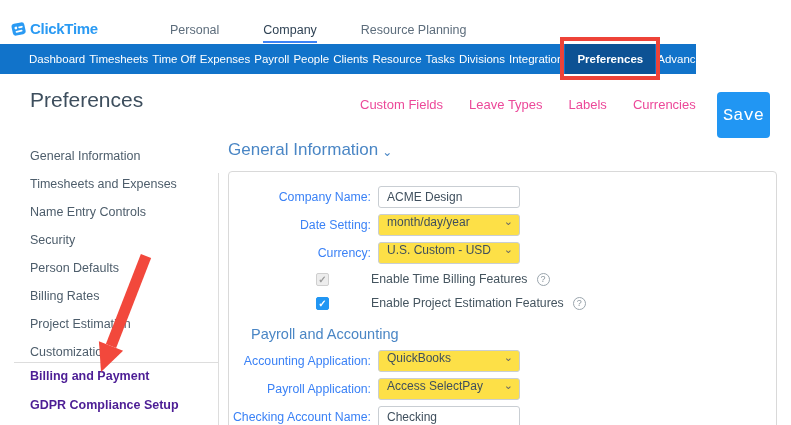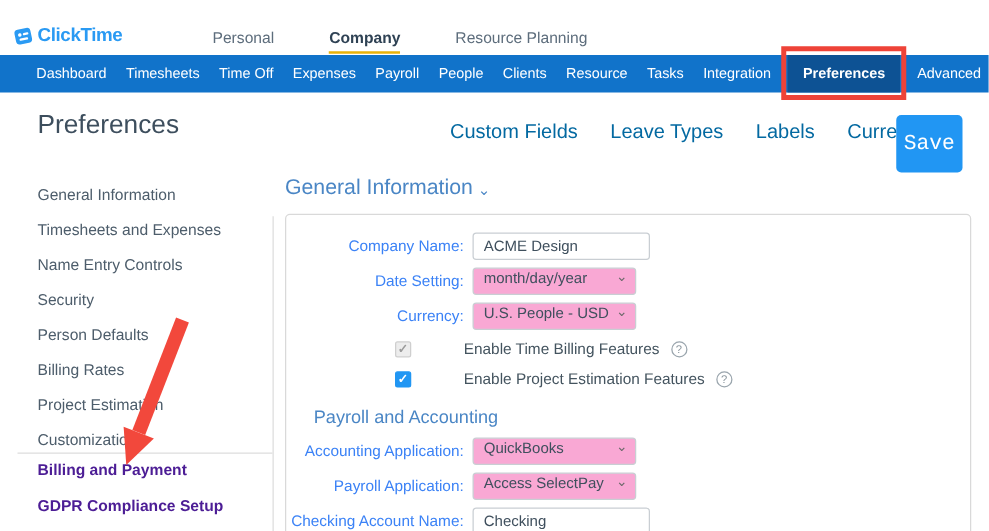--- a/index.html
+++ b/index.html
@@ -9,54 +9,54 @@
     background:#fff; color:#44545f; position:relative; overflow:hidden;
   }
   .page { position:absolute; inset:0; width:791px; height:425px; background:#fff;margin-top:16px; }
 
   
   .topbar { position:absolute; left:0; top:0; width:791px; height:28px; background:#fff; }
   .logo { position:absolute; left:10px; top:4px; display:flex; align-items:center; gap:3px; }
   .logo-text { font-size:15px; font-weight:700; color:#2a9af3; letter-spacing:-0.3px; }
   .top-tabs { position:absolute; left:170px; top:0; height:27px; display:flex; gap:44px; align-items:stretch; }
   .top-tab { font-size:12.5px; color:#5d6d7c; display:flex; align-items:center; cursor:pointer; border-bottom:2px solid transparent; padding-top:2px; }
-  .top-tab.active { color:#2f4254; font-weight:700; border-bottom:2px solid #eab308; }
-
-  
-  .navbar { position:absolute; left:0; top:28px; width:791px; height:30px; background:#1173ca;
+  .top-tab.active { color:#2f4254; font-weight:400; border-bottom:2px solid #3b82f6; }
+
+  
+  .navbar { position:absolute; left:0; top:28px; width:696px; height:30px; background:#1173ca;
             display:flex; align-items:stretch; justify-content:space-between; padding:0 4px 0 27px; }
   .nav-item { color:#fff; font-size:11.5px; display:flex; align-items:center; white-space:nowrap; cursor:pointer; padding:0 2px; }
   .nav-item.pref { background:#0d5294; font-weight:700; padding:0 12px; position:relative; }
   .red-box { position:absolute; left:-5px; right:-5px; top:-7px; bottom:-6px; border:4px solid #ee4338; pointer-events:none; }
 
   
   .page-title { position:absolute; left:30px; top:72px; font-size:21px; color:#3d4e5d; }
   .toolbar-links { position:absolute; left:360px; top:81px; display:flex; gap:26px; }
-  .toolbar-link { font-size:16px; color:#0369a1; cursor:pointer; white-space:nowrap; }
+  .toolbar-link { font-size:13px; color:#ec4899; cursor:pointer; white-space:nowrap; }
   .save-btn { position:absolute; left:717px; top:76px; width:53px; height:46px; background:#2196f3; color:#fff;
               border:none; border-radius:4px; font-size:17px; font-family:Liberation Mono, monospace; cursor:pointer; }
 
   
   .sidebar { position:absolute; left:30px; top:126px; width:180px; }
   .side-item { height:28px; line-height:28px; font-size:12.5px; color:#4d5d6b; cursor:pointer; white-space:nowrap; }
   .side-divider { position:absolute; left:14px; top:346px; width:204px; height:1px; background:#ddd; }
   .side-links { position:absolute; left:30px; top:353px; width:180px; }
   .side-link { display:block; font-size:12.5px; color:#4c1d95; cursor:pointer; margin-bottom:15px; white-space:nowrap;font-weight:bold; }
   .v-divider { position:absolute; left:218px; top:157px; width:1px; height:268px; background:#ddd; }
 
   
   .section-heading { position:absolute; left:228px; top:124px; font-size:17px; color:#4a86c5; display:flex; align-items:center; cursor:pointer; }
   .section-heading .chev { font-size:12px; margin-left:4px; margin-top:3px; color:#4a86c5; }
   .panel { position:absolute; left:228px; top:155px; width:549px; height:285px;
            border:1px solid #d9d9d9; border-radius:4px; background:#fff; padding-top:14px; }
   .frow { display:flex; align-items:center; height:22px; margin-bottom:6px; }
   .flabel { width:149px; text-align:right; padding-right:7px; font-size:12.3px; color:#3b82f6; white-space:nowrap; }
   .tinput { width:142px; height:22px; border:1px solid #c9ced3; border-radius:3px; padding:0 8px;
             font-size:12px; color:#3f4f5d; font-family:inherit; background:#fff; }
-  .fselect { width:131px; height:22px; border:1px solid #c9ced3; border-radius:3px; background:#f9a8d4;
+  .fselect { width:142px; height:22px; border:1px solid #c9ced3; border-radius:3px; background:#fde047;
              display:flex; align-items:center; justify-content:space-between; padding:0 6px 6px 8px;
              font-size:12px; color:#3f4f5d; cursor:pointer; }
   .fselect .chev { font-size:11px; color:#666; margin-top:-2px; }
   .cb-row { display:flex; align-items:center; height:18px; margin:6px 0 0 87px; }
   .cb { width:13px; height:13px; border-radius:2px; display:flex; align-items:center; justify-content:center;
         font-size:10px; font-weight:700; cursor:pointer; }
   .cb.disabled { background:#ededed; border:1px solid #cfcfcf; color:#9b9b9b; cursor:default; }
   .cb.checked { background:#2196f3; border:1px solid #2196f3; color:#fff; }
   .cb-label { margin-left:42px; font-size:12.3px; color:#44545f; white-space:nowrap;text-align:right; }
   .help-icon { display:inline-flex; width:13px; height:13px; border:1px solid #9aa5ad; border-radius:50%;
@@ -94,20 +94,21 @@
   <div class="navbar">
     <div class="nav-item">Dashboard</div>
     <div class="nav-item">Timesheets</div>
     <div class="nav-item">Time Off</div>
     <div class="nav-item">Expenses</div>
     <div class="nav-item">Payroll</div>
     <div class="nav-item">People</div>
     <div class="nav-item">Clients</div>
     <div class="nav-item">Resource</div>
     <div class="nav-item">Tasks</div>
+    <div class="nav-item">Divisions</div>
     <div class="nav-item">Integration</div>
     <div class="nav-item pref">
       <span>Preferences</span>
       <div class="red-box"></div>
     </div>
     <div class="nav-item">Advanced</div>
   </div>
 
   <div class="page-title">Preferences</div>
   <div class="toolbar-links">
@@ -152,21 +153,21 @@
       <div class="flabel">Date Setting:</div>
       <div class="fselect">
         <span>month/day/year</span>
         <span class="chev">⌄</span>
       </div>
     </div>
 
     <div class="frow">
       <div class="flabel">Currency:</div>
       <div class="fselect">
-        <span>U.S. People - USD</span>
+        <span>U.S. Custom - USD</span>
         <span class="chev">⌄</span>
       </div>
     </div>
 
     <div class="cb-row">
       <div class="cb disabled">✓</div>
       <span class="cb-label">Enable Time Billing Features</span>
       <span class="help-icon">?</span>
     </div>
 

